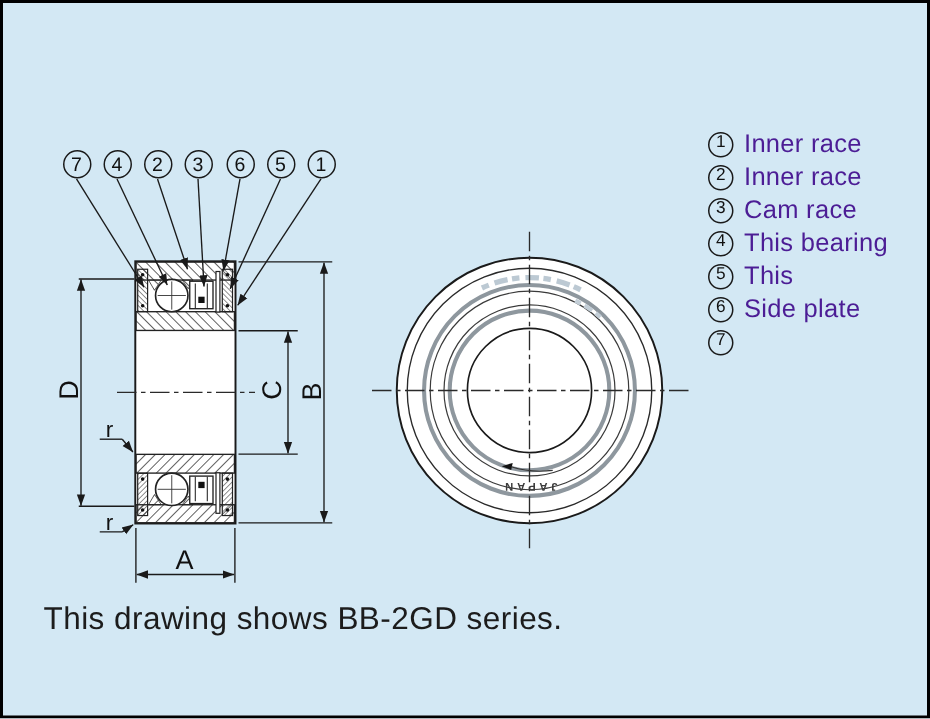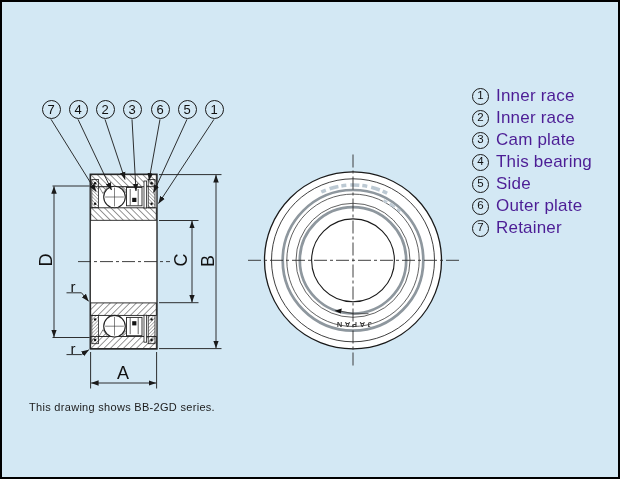--- a/index.html
+++ b/index.html
@@ -36,21 +36,21 @@
   .dim{
     position:absolute;font-size:18px;color:#111;
     width:20px;height:20px;display:flex;align-items:center;justify-content:center;
     line-height:1;
   }
   .rot{transform:rotate(-90deg);}
   .dim-r{font-size:15px;width:14px;height:16px;}
   
   .caption{
     position:absolute;left:27px;top:399px;
-    font-size:11px;color:#1c1c1c;letter-spacing:0.3px;white-space:nowrap;
+    font-size:21px;color:#1c1c1c;letter-spacing:0.3px;white-space:nowrap;
   }
   
   .stamp{
     position:absolute;left:323px;top:318px;width:56px;
     text-align:center;font-size:7.5px;font-weight:700;
     letter-spacing:2.5px;color:#3c3c3c;
     transform:rotate(180deg);
   }
 </style>
 </head>
@@ -191,36 +191,35 @@
     <div class="legend-row">
       <span class="legend-num">1</span>
       <span class="legend-label">Inner race</span>
     </div>
     <div class="legend-row">
       <span class="legend-num">2</span>
       <span class="legend-label">Inner race</span>
     </div>
     <div class="legend-row">
       <span class="legend-num">3</span>
-      <span class="legend-label">Cam plate</span>
+      <span class="legend-label">Cam race</span>
     </div>
     <div class="legend-row">
       <span class="legend-num">4</span>
       <span class="legend-label">This bearing</span>
     </div>
     <div class="legend-row">
       <span class="legend-num">5</span>
-      <span class="legend-label">Side</span>
+      <span class="legend-label">This</span>
     </div>
     <div class="legend-row">
       <span class="legend-num">6</span>
-      <span class="legend-label">Outer plate</span>
+      <span class="legend-label">Side plate</span>
     </div>
     <div class="legend-row">
       <span class="legend-num">7</span>
-      <span class="legend-label">Retainer</span>
     </div>
   </div>
 
   <div class="stamp">JAPAN</div>
   <div class="caption">This drawing shows BB-2GD series.</div>
 
 </div>
 
 </body></html>

